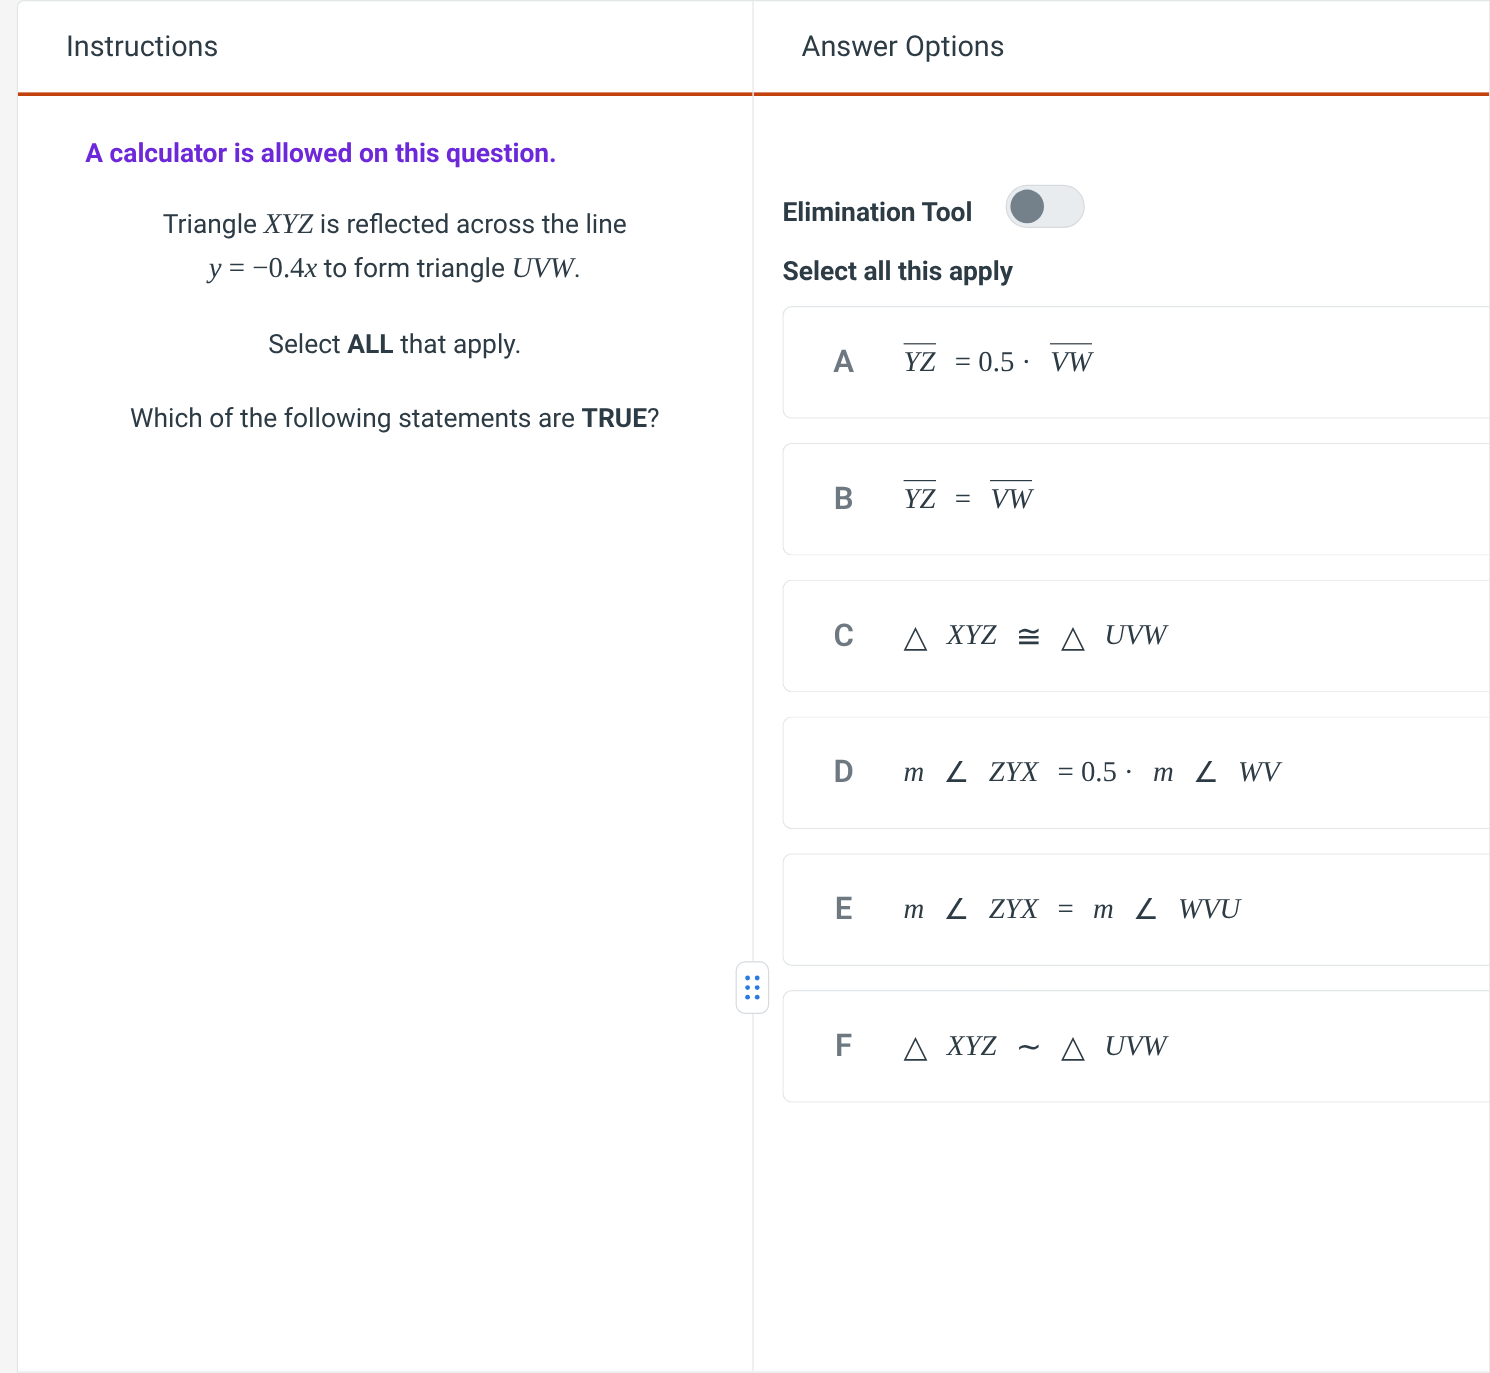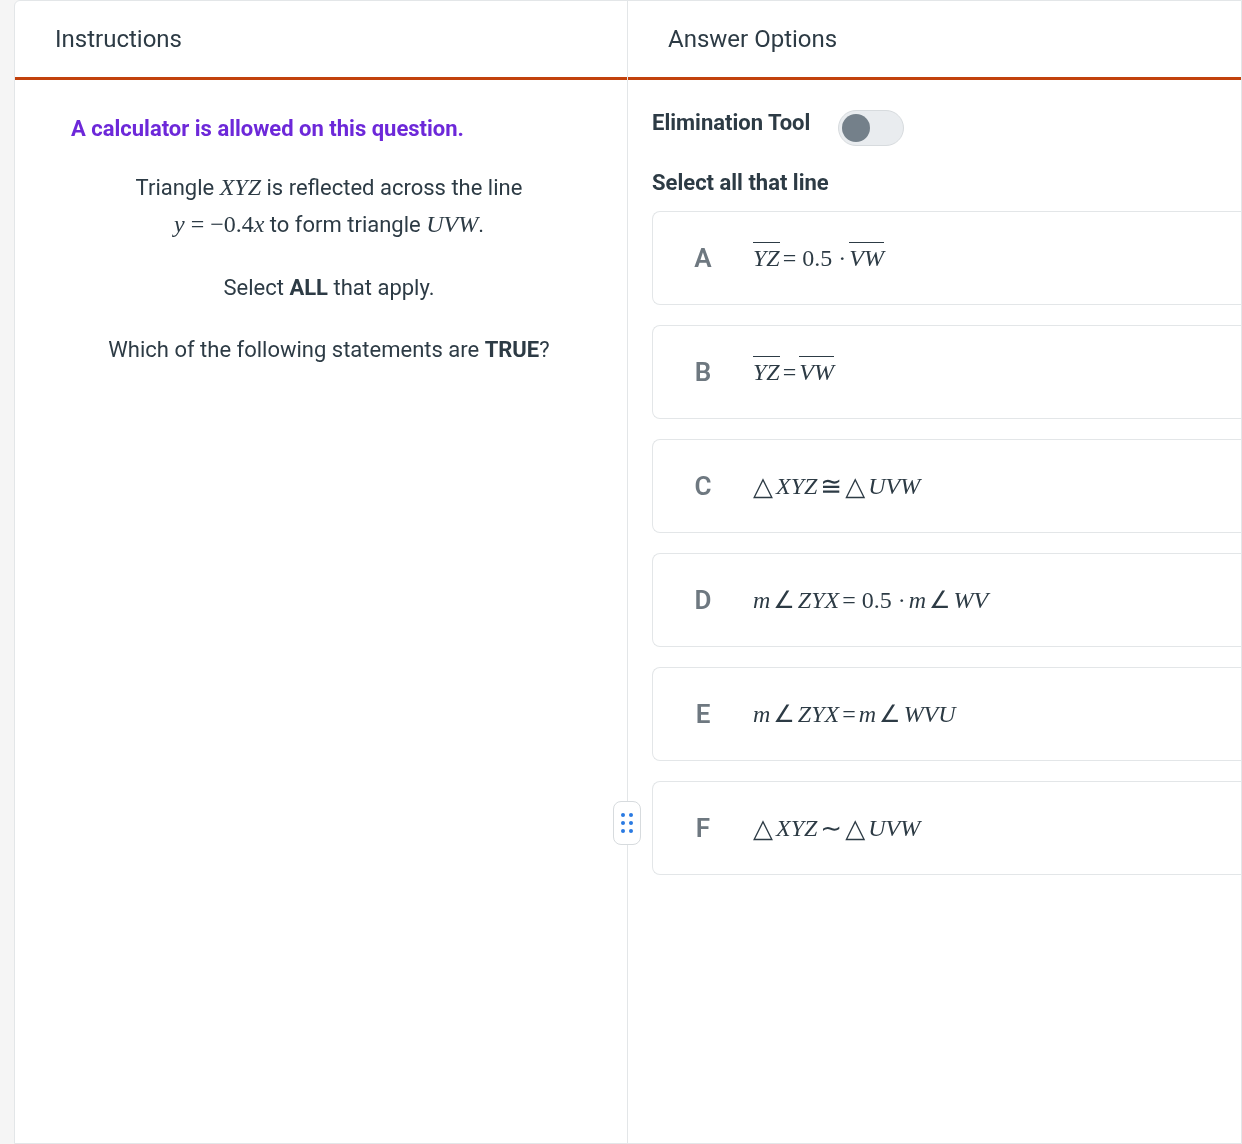--- a/index.html
+++ b/index.html
@@ -58,23 +58,24 @@
     display:flex;
     align-items:center;
     justify-content:center;
     cursor:grab;
     z-index:5;
   }
   .dots { display:grid; grid-template-columns:repeat(2,4px); grid-auto-rows:4px; gap:4px; }
   .dots span { width:4px; height:4px; border-radius:50%; background:#2a7ae2; }
 
   .elim-row {
-    display:flex; align-items:flex-start; gap:28px;
+    display:flex; align-items:flex-end; gap:28px;
     padding:0 0 0 24px;
     margin-bottom:24px;
+    margin-top:44px;
   }
   .elim-label { font-size:22px; font-weight:700; color:#2d3b45; }
   .toggle {
     width:66px; height:36px; border-radius:20px;
     background:#e9ecef;
     border:1px solid #d7dbde;
     position:relative;
     cursor:pointer;
   }
   .toggle .knob {
@@ -103,21 +104,21 @@
     background:#fff;
   }
   .opt-letter {
     font-size:26px; font-weight:600; color:#6e7880;
     width:28px; text-align:center;
     flex:0 0 auto;
   }
   .opt-math {
     font-family:"Times New Roman", Times, serif;
     font-size:26px; color:#2d3b45;
-    display:flex; align-items:center; gap:3px;
+    display:flex; align-items:center; gap:16px;
     white-space:nowrap;
   }
   .seg { position:relative; display:inline-block; }
   .seg::before {
     content:""; position:absolute; left:0; right:0; top:-3px;
     height:1.5px; background:#2d3b45;
   }
   .tri { font-size:26px; }
   .ang { font-size:24px; }
   .sim { font-size:26px; }
@@ -164,21 +165,21 @@
       <div class="col-header">Answer Options</div>
       <div class="col-body">
 
         <div class="elim-row">
           <div class="elim-label">Elimination Tool</div>
           <div class="toggle">
             <div class="knob"></div>
           </div>
         </div>
 
-        <div class="question-type">Select all that line</div>
+        <div class="question-type">Select all this apply</div>
 
         <div class="options">
 
           <div class="option">
             <div class="opt-letter">A</div>
             <div class="opt-math">
               <span class="mi seg">YZ</span>
               <span class="mn"> = 0.5 · </span>
               <span class="mi seg">VW</span>
             </div>

